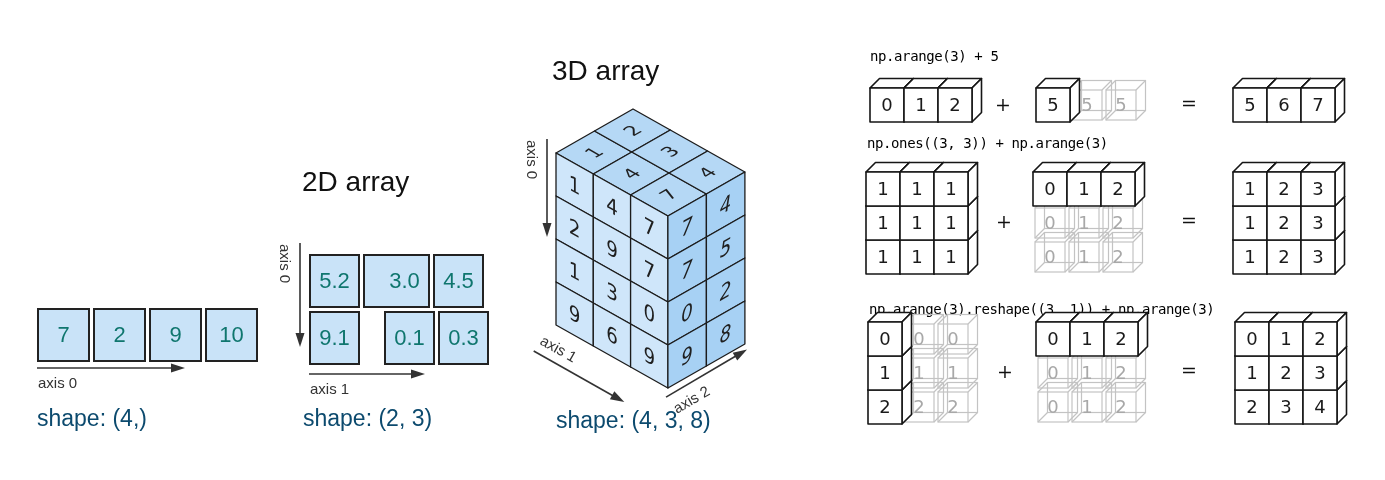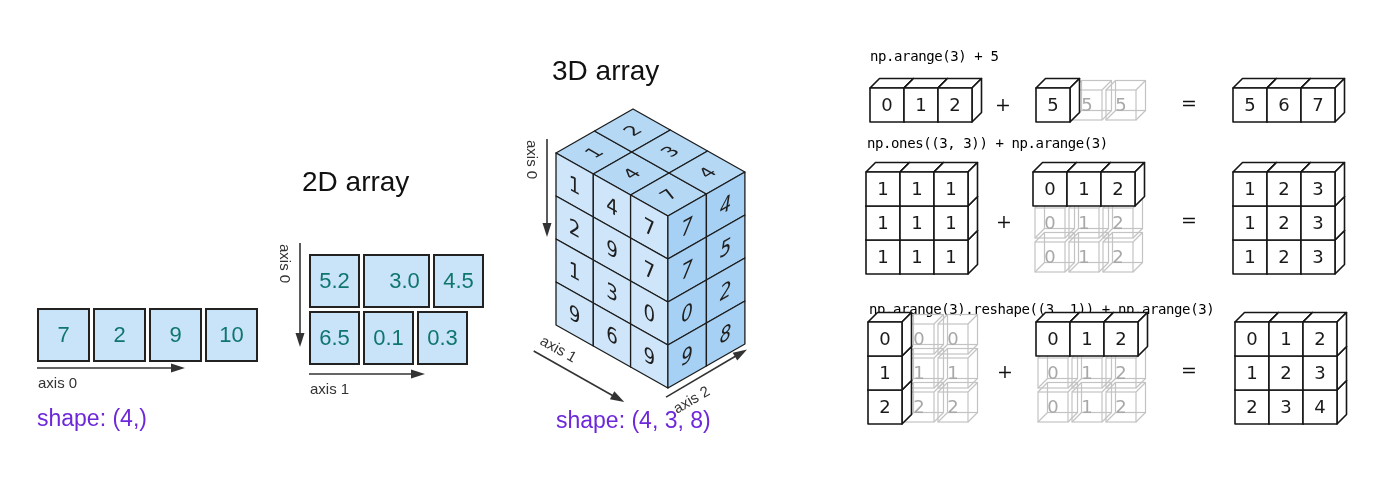--- a/index.html
+++ b/index.html
@@ -1,19 +1,19 @@
 <!DOCTYPE html>
 <html><head>
 <meta charset="utf-8">
 <style>
   html,body{margin:0;padding:0;background:#fff;}
   .canvas{position:relative;width:1385px;height:480px;background:#ffffff;overflow:hidden;
           font-family:"Liberation Sans",sans-serif;}
   .title{position:absolute;font-size:28px;color:#111;letter-spacing:0;}
-  .shape-label{position:absolute;font-size:23px;color:#6d28d9;}
+  .shape-label{position:absolute;font-size:23px;color:#0c4a6e;}
   .cell-row{position:absolute;display:flex;gap:3px;}
   .cell-grid{position:absolute;display:flex;flex-direction:column;gap:3px;}
   .cell-grid .cell-row2{display:flex;gap:3px;}
   .cell{width:49px;height:50px;border:2px solid #222;display:flex;align-items:center;
         justify-content:center;font-size:22px;color:#0f766e;}
   .axis-label{position:absolute;display:flex;flex-direction:column;transform-origin:left top;}
   .axis-label.text-first{flex-direction:column-reverse;}
   .axis-text{font-size:15px;color:#333;line-height:17px;padding-left:1px;}
   .bc-label{position:absolute;font-size:14px;color:#000;
             font-family:"DejaVu Sans Mono","Liberation Mono",monospace;letter-spacing:-0.4px;}
@@ -49,32 +49,33 @@
     </svg>
     <span class="axis-text">axis 0</span>
   </div>
   <div class="cell-grid" style="left:309px;top:254px;" id="grid2d">
       <div class="cell-row2">
         <div class="cell" style="width: 47px; background: rgb(201, 227, 248); border-color: rgb(34, 34, 34);">5.2</div>
         <div class="cell" style="width: 47px; background: rgb(201, 227, 248); border-color: rgb(34, 34, 34); padding-left: 16px;">3.0</div>
         <div class="cell" style="width: 47px; background: rgb(201, 227, 248); border-color: rgb(34, 34, 34);">4.5</div>
       </div>
       <div class="cell-row2">
-        <div class="cell" style="width: 47px; background: rgb(201, 227, 248); border-color: rgb(34, 34, 34);">6.5</div>
-        <div class="cell" style="width: 47px; background: rgb(201, 227, 248); border-color: rgb(34, 34, 34);">0.1</div>
+        <div class="cell" style="width: 47px; background: rgb(201, 227, 248); border-color: rgb(34, 34, 34);">9.1</div>
+        <div class="cell" style="width: 47px; background: rgb(201, 227, 248); border-color: rgb(34, 34, 34); margin-left: 21px;">0.1</div>
         <div class="cell" style="width: 47px; background: rgb(201, 227, 248); border-color: rgb(34, 34, 34);">0.3</div>
       </div>
     </div>
   <div class="axis-label" style="left:309px;top:368px;">
     <svg width="116" height="12">
       <line x1="0" y1="6" x2="104" y2="6" stroke="#333" stroke-width="1.6"></line>
       <polygon points="102,1.5 116,6 102,10.5" fill="#333"></polygon>
     </svg>
     <span class="axis-text">axis 1</span>
   </div>
+  <div class="shape-label" style="left:303px;top:405px;">shape: (2, 3)</div>
 
   <div class="title" style="left:552px;top:28px;margin-top:27px;">3D array</div>
   <div class="axis-label" style="left:553px;top:139px;width:98px;transform:rotate(90deg);">
     <svg width="98" height="12">
       <line x1="0" y1="6" x2="86" y2="6" stroke="#333" stroke-width="1.6"></line>
       <polygon points="84,1.5 98,6 84,10.5" fill="#333"></polygon>
     </svg>
     <span class="axis-text">axis 0</span>
   </div>
   <svg class="abs" id="cube3d" style="left:520px;top:85px;" width="245" height="320">

